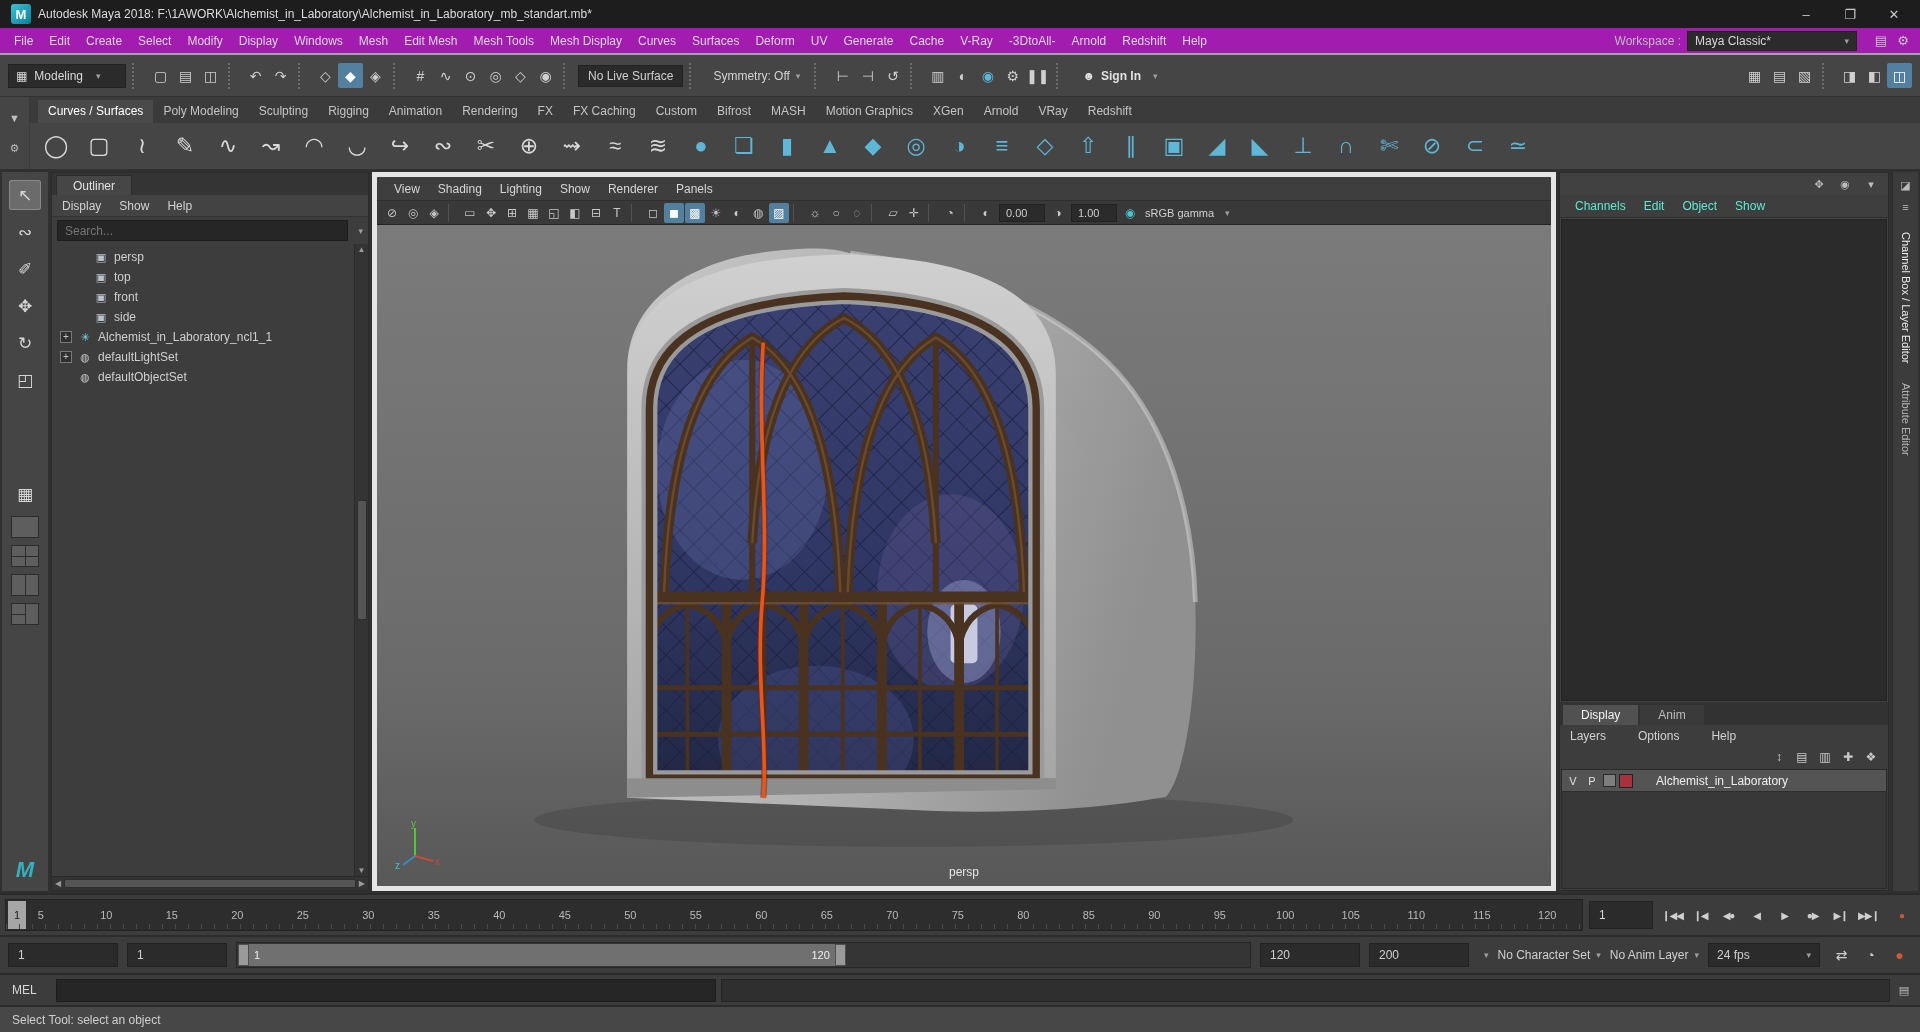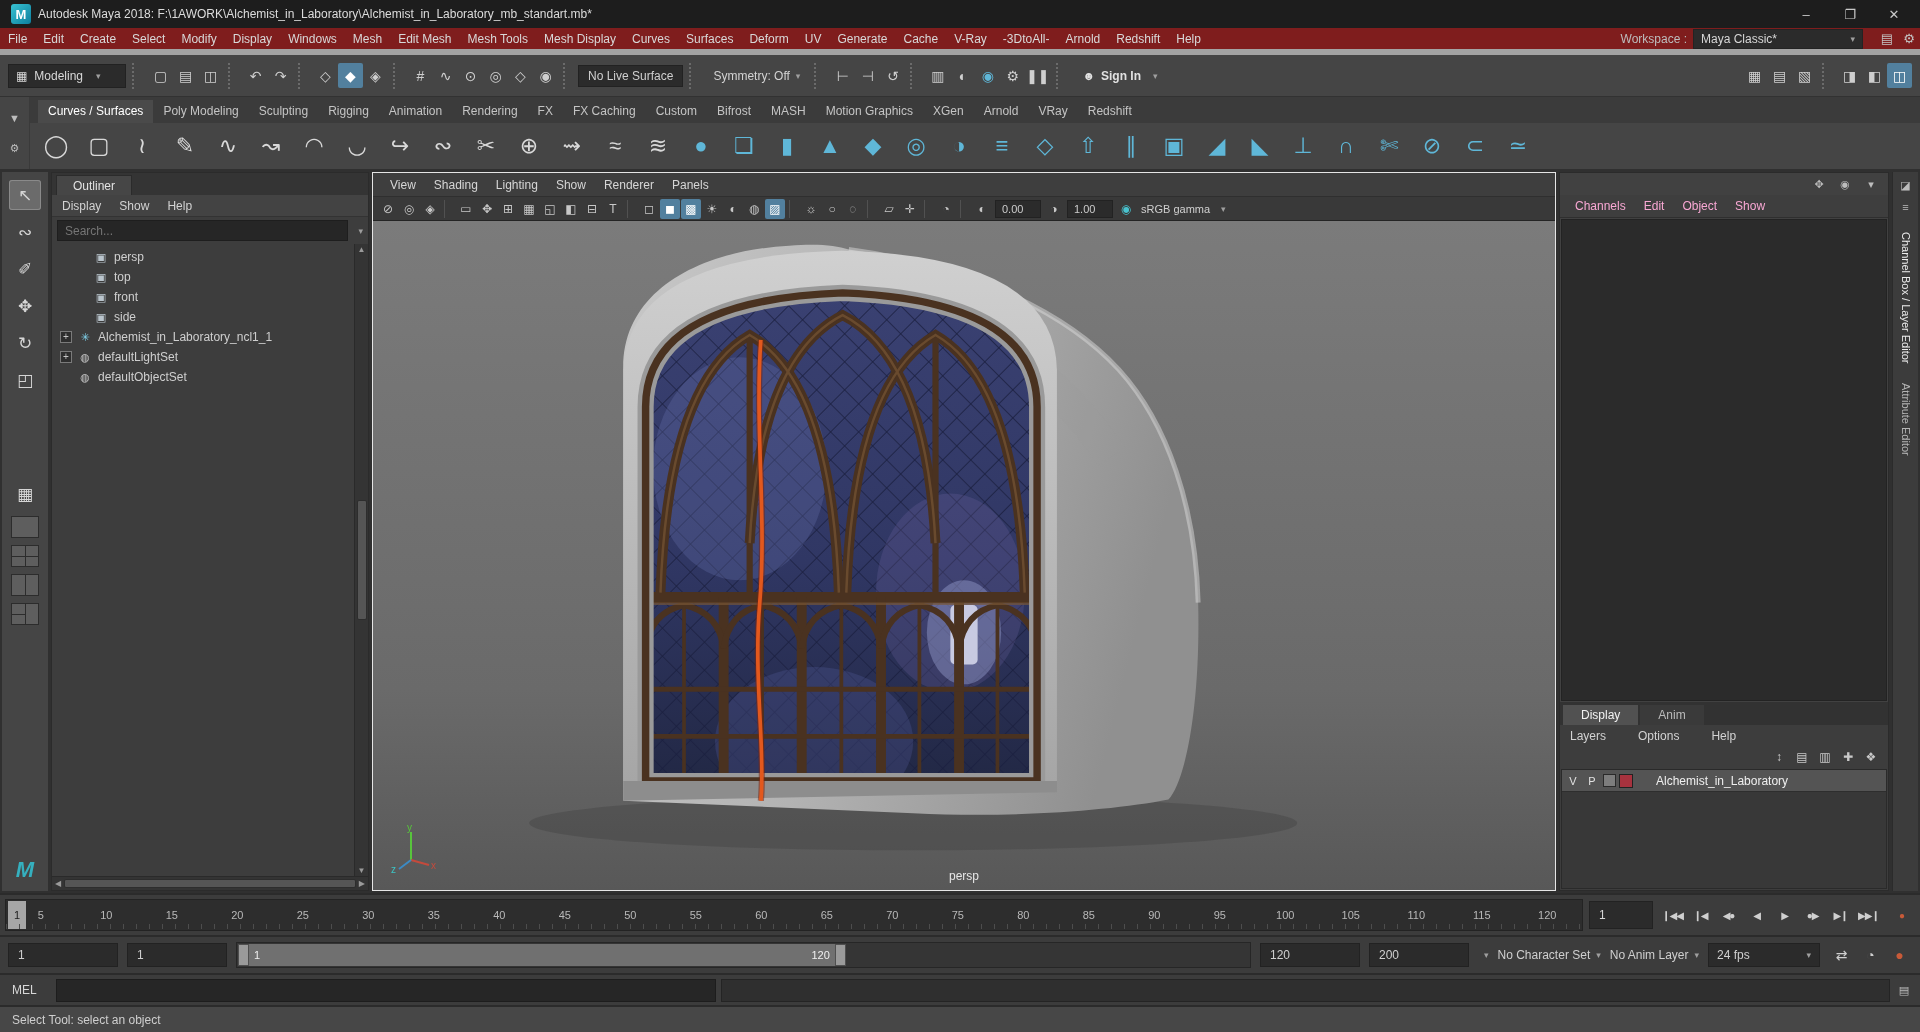--- a/index.html
+++ b/index.html
@@ -6,21 +6,21 @@
 html,body{width:1920px;height:1032px}
 body{background:#3a3a3a;font-family:"Liberation Sans","DejaVu Sans",sans-serif;font-size:12px;color:#ccc;overflow:hidden}
 .app{display:flex;flex-direction:column;width:100%;height:100%}
 
 .title-bar{height:28px;background:#1d1d1d;display:flex;align-items:center;padding:0 4px;flex:none}
 .maya-badge{width:20px;height:20px;background:linear-gradient(135deg,#39c2d2,#0d7f9e);color:#fff;font-weight:bold;display:flex;align-items:center;justify-content:center;border-radius:3px;margin:0 7px;font-size:13px}
 .title-text{font-size:12px;color:#dcdcdc}
 .win-btns{margin-left:auto;display:flex}
 .win-btn{width:44px;height:26px;display:flex;align-items:center;justify-content:center;color:#c9c9c9;font-size:13px;cursor:default}
 
-.menu-bar{height:27px;background:#7f1d1d;border-bottom:6px solid #a3a3a3;display:flex;align-items:center;padding:0 0;flex:none}
+.menu-bar{height:27px;background:#a21caf;border-bottom:2px solid #a3a3a3;display:flex;align-items:center;padding:0 6px;flex:none}
 .menus{display:flex}
 .menu-item{padding:0 8px;line-height:26px;color:#d8d8d8;white-space:nowrap}
 .spacer{flex:1}
 .ws-label{color:#bdbdbd;margin-right:6px;white-space:nowrap}
 .ws-select{background:#2b2b2b;border:1px solid #232323;height:20px;display:flex;align-items:center;justify-content:space-between;padding:0 7px;color:#d6d6d6;min-width:170px;margin-right:13px}
 .arrow{font-size:9px;color:#9f9f9f;margin-left:6px}
 .mb-icon{width:22px;height:22px;display:flex;align-items:center;justify-content:center;color:#c5c5c5;font-size:13px}
 
 .status-line{height:42px;background:#454545;border-bottom:1px solid #323232;display:flex;align-items:center;padding:0 8px;flex:none}
 .mode-select{display:flex;align-items:center;gap:7px;background:#2b2b2b;border:1px solid #222;height:24px;padding:0 7px;min-width:118px;color:#d8d8d8}
@@ -69,39 +69,39 @@
 .tree-row.exp .expander{border:1px solid #7a7a7a;background:#2e2e2e}
 .node-icon{width:16px;text-align:center;font-size:11px;color:#b9c4cc;flex:none}
 .tree-row.ncl .node-icon{color:#7fd0ea}
 .tree-row.set .node-icon{color:#c9c9c9}
 .node-label{white-space:nowrap}
 .vscroll{position:absolute;right:0;top:0;bottom:0;width:14px;background:#343434;border-left:1px solid #2a2a2a;display:flex;flex-direction:column;align-items:center;justify-content:space-between;font-size:8px;color:#9a9a9a;padding:1px 0}
 .vthumb{width:10px;height:120px;background:#555;border:1px solid #2d2d2d;border-radius:2px}
 .hscroll{height:14px;background:#343434;border-top:1px solid #2a2a2a;display:flex;justify-content:space-between;align-items:center;font-size:8px;color:#9a9a9a;padding:0 3px}
 .hthumb{flex:1;height:9px;margin:0 3px;background:#555;border:1px solid #2d2d2d;border-radius:2px}
 
-.viewport{flex:1;display:flex;flex-direction:column;border:1px solid #e5e5e5;min-width:0;background:#666}
+.viewport{flex:1;display:flex;flex-direction:column;border:5px solid #e5e5e5;min-width:0;background:#666}
 .vp-menus{height:23px;background:#3e3e3e;display:flex;align-items:center;padding:0 8px;flex:none}
 .vp-menu{padding:0 9px;color:#d6d6d6}
 .vp-toolbar{height:25px;background:#393939;border-top:1px solid #2f2f2f;border-bottom:1px solid #242424;display:flex;align-items:center;padding:0 5px;gap:1px;flex:none}
 .vt-icon{width:20px;height:20px;font-size:12px;display:flex;align-items:center;justify-content:center;color:#c8c8c8;border-radius:2px;flex:none}
 .vt-icon.active{background:var(--accent-blue);color:#fff}
 .vt-icon.teal{color:#49c3cf}
 .vt-icon.sep{width:8px;height:18px;border-left:1px solid #515151;border-radius:0;margin:0 3px;color:transparent}
 .vt-field{width:46px;height:18px;background:#2b2b2b;border:1px solid #222;color:#ccc;font-size:11px;display:flex;align-items:center;padding:0 6px;margin:0 2px}
 .cm-label{color:#d0d0d0;font-size:11px;margin:0 4px;white-space:nowrap}
 .vp-canvas{flex:1;position:relative;min-height:0}
 .scene{position:absolute;inset:0;width:100%;height:100%;display:block}
 .persp-label{position:absolute;bottom:7px;left:50%;transform:translateX(-50%);color:#e6e6e6}
 .axis{position:absolute;left:16px;bottom:16px}
 
 .right-panel{width:330px;display:flex;flex-direction:column;background:#414141;border:1px solid #2b2b2b;flex:none}
 .cb-iconrow{height:22px;display:flex;justify-content:flex-end;align-items:center;padding:0 8px;gap:8px;flex:none}
 .cb-menus{height:23px;display:flex;align-items:center;gap:4px;padding:0 8px;background:#3e3e3e;border-bottom:1px solid #2f2f2f;flex:none}
-.cb-menu{padding:0 7px;color:#f9a8d4}
+.cb-menu{padding:0 7px;color:#5eead4}
 .cb-empty{flex:1;background:#2b2b2b;border:1px solid #232323;margin:1px}
 .layer-editor{height:188px;display:flex;flex-direction:column;background:#3d3d3d;flex:none}
 .le-tabs{height:23px;background:#323232;display:flex;align-items:flex-end;gap:2px;padding:3px 3px 0}
 .le-tab{padding:3px 18px;background:#3a3a3a;color:#bbb}
 .le-tab.active{background:#515151;color:#f2f2f2}
 .le-menus{height:21px;display:flex;gap:32px;align-items:center;padding:0 10px}
 .le-icons{height:22px;display:flex;justify-content:flex-end;gap:5px;padding:0 8px;align-items:center}
 .le-icon{width:18px;height:18px;display:flex;align-items:center;justify-content:center;color:#c9c9c9;font-size:12px}
 .le-list{flex:1;background:#383838;border:1px solid #2a2a2a;margin:1px}
 .layer-row{height:22px;display:flex;align-items:center;background:#545454;border-bottom:1px solid #2e2e2e;padding:0 3px;gap:3px}

